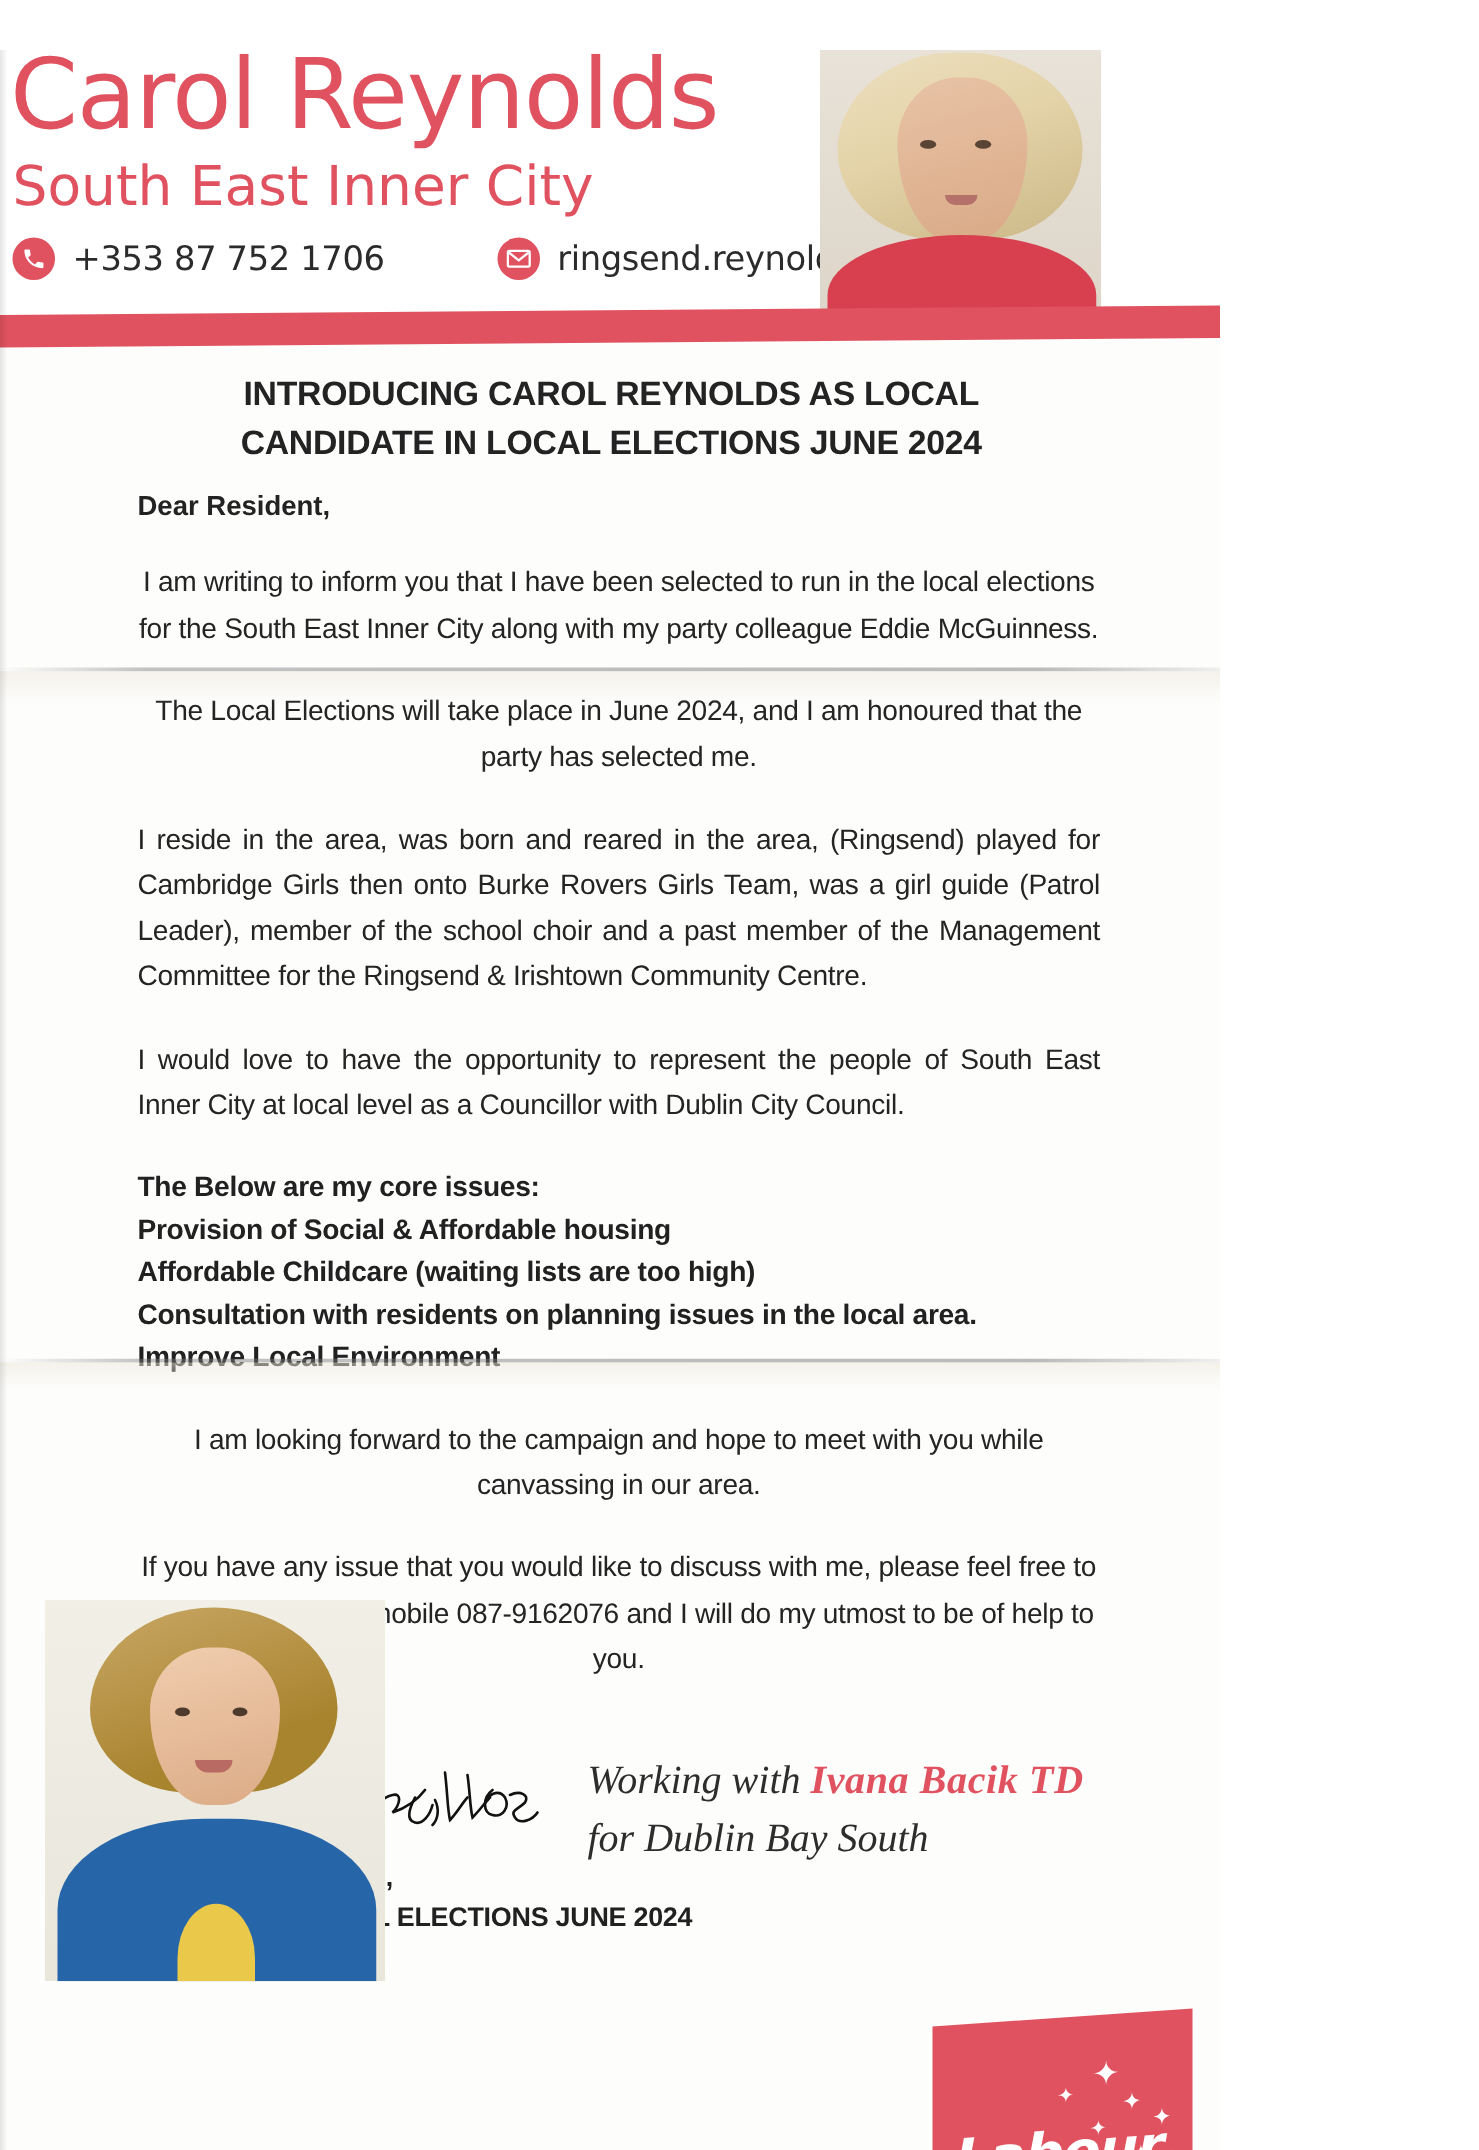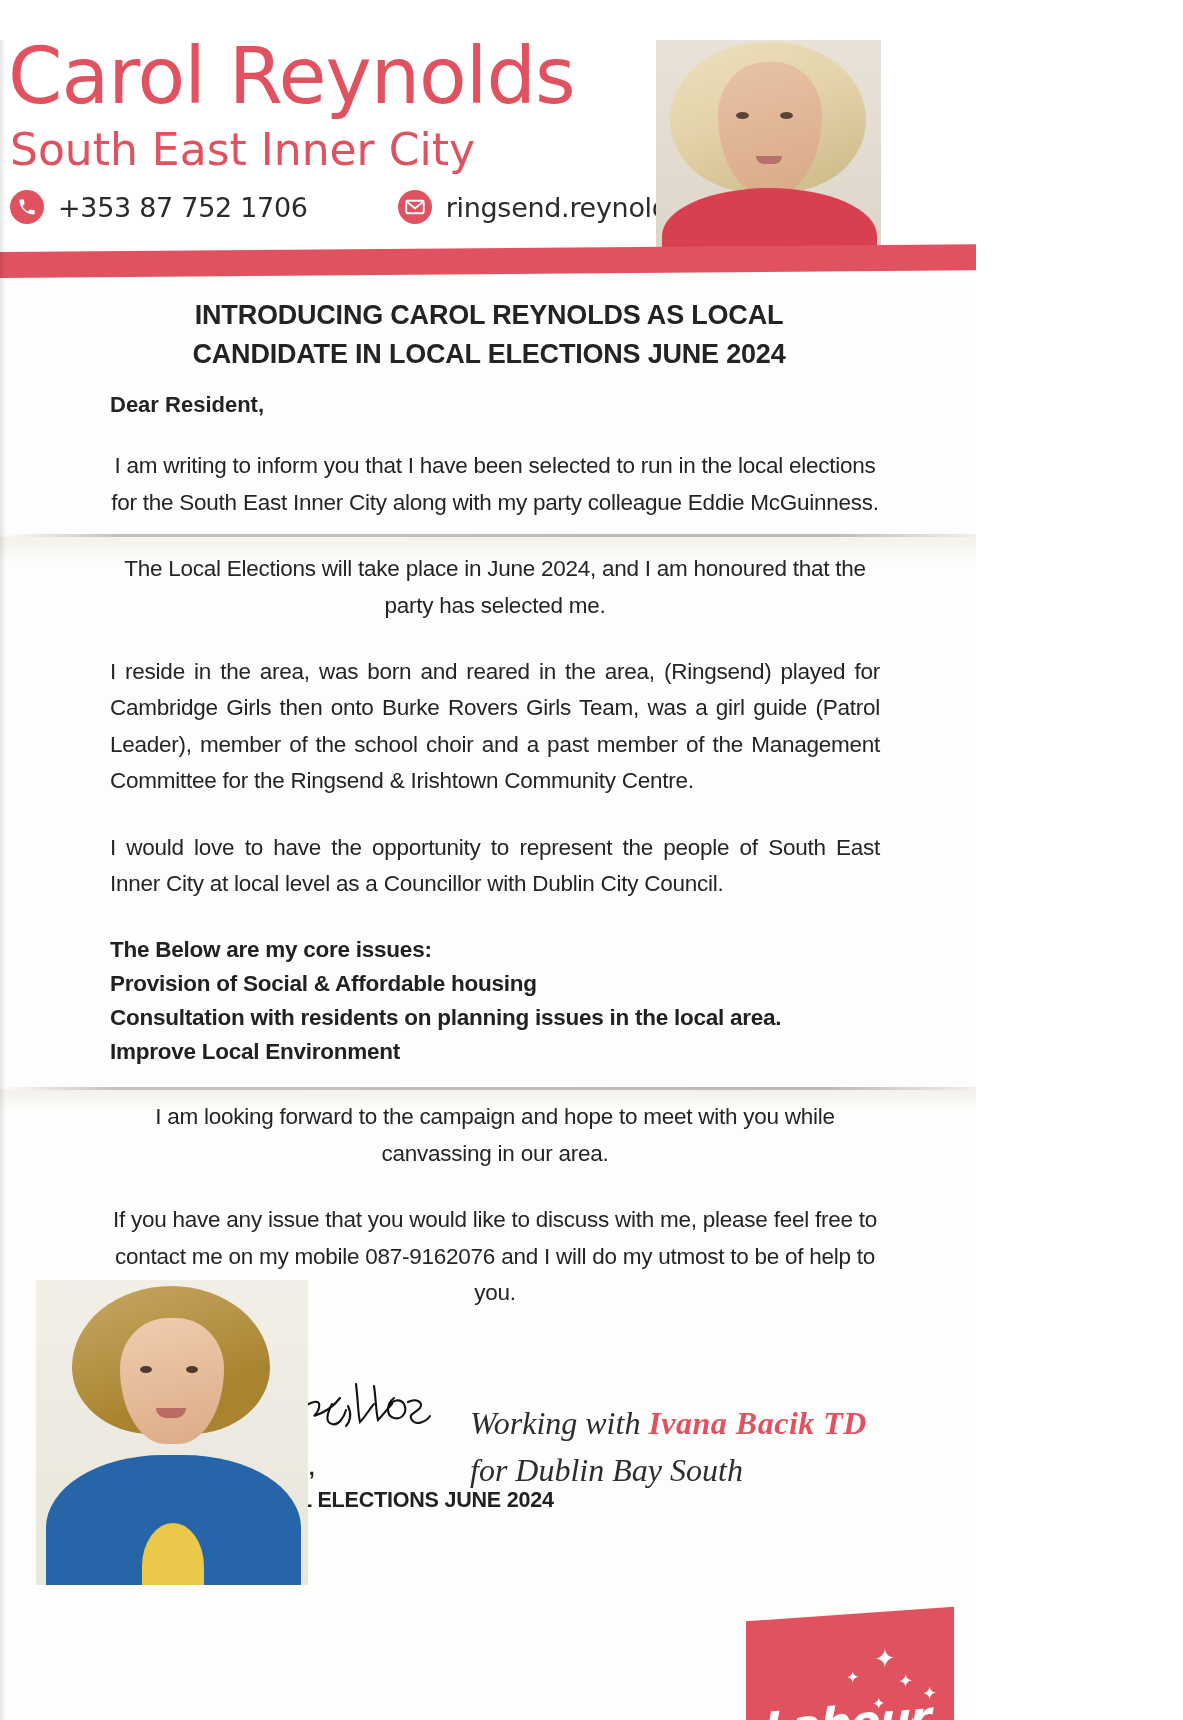--- a/index.html
+++ b/index.html
@@ -361,20 +361,21 @@
     <div class="salutation">Dear Resident,</div>
 
     <p class="body-par nojust">I am writing to inform you that I have been selected to run in the local elections for the South East Inner City along with my party colleague Eddie McGuinness.</p>
     <p class="body-par nojust">The Local Elections will take place in June 2024, and I am honoured that the party has selected me.</p>
     <p class="body-par">I reside in the area, was born and reared in the area, (Ringsend) played for Cambridge Girls then onto Burke Rovers Girls Team, was a girl guide (Patrol Leader), member of the school choir and a past member of the Management Committee for the Ringsend &amp; Irishtown Community Centre.</p>
     <p class="body-par">I would love to have the opportunity to represent the people of South East Inner City at local level as a Councillor with Dublin City Council.</p>
 
     <div class="issues">
       <div>The Below are my core issues:</div>
       <div>Provision of Social &amp; Affordable housing</div>
+      <div>Affordable Childcare (waiting lists are too high)</div>
       <div>Consultation with residents on planning issues in the local area.</div>
       <div>Improve Local Environment</div>
     </div>
 
     <p class="body-par nojust">I am looking forward to the campaign and hope to meet with you while canvassing in our area.</p>
     <p class="body-par nojust">If you have any issue that you would like to discuss with me, please feel free to contact me on my mobile 087-9162076 and I will do my utmost to be of help to you.</p>
 
     <div class="signoff">Yours sincerely</div>
 
     <div class="signature">

